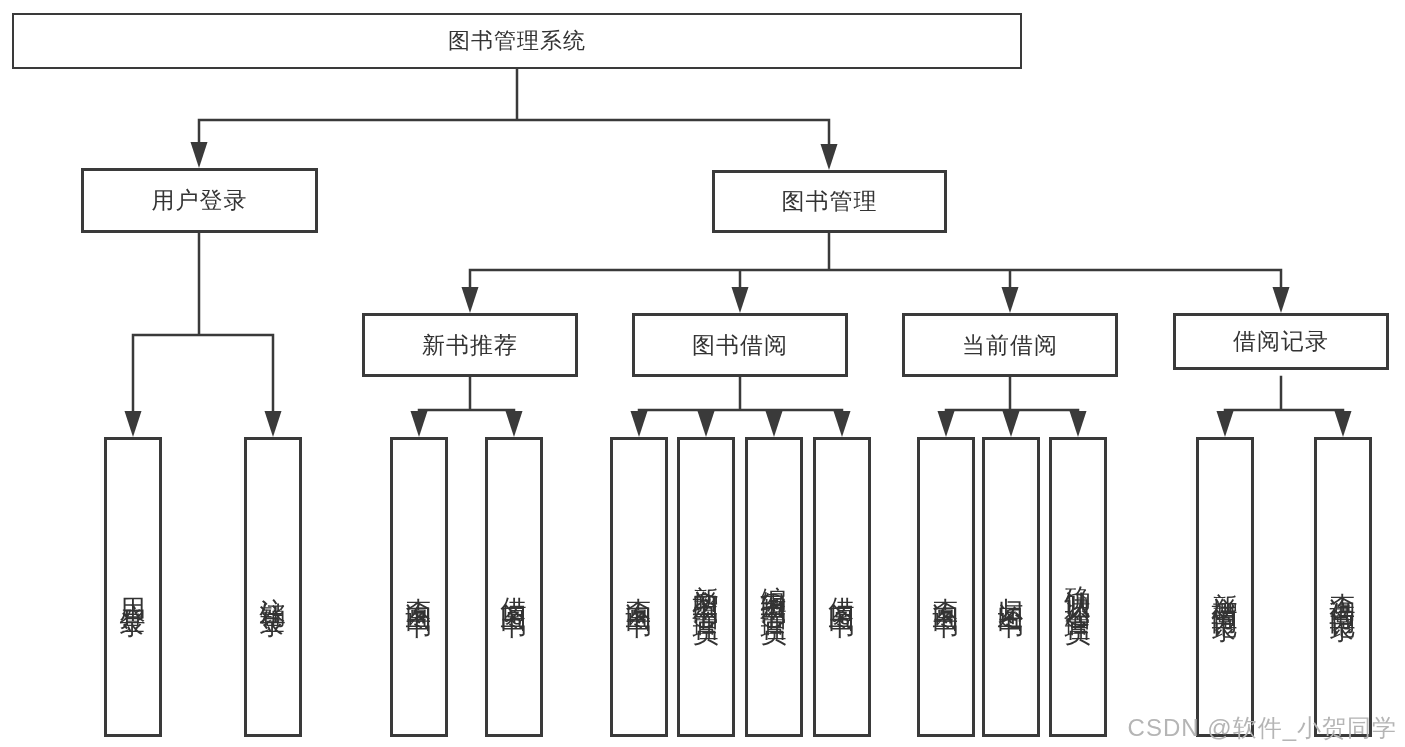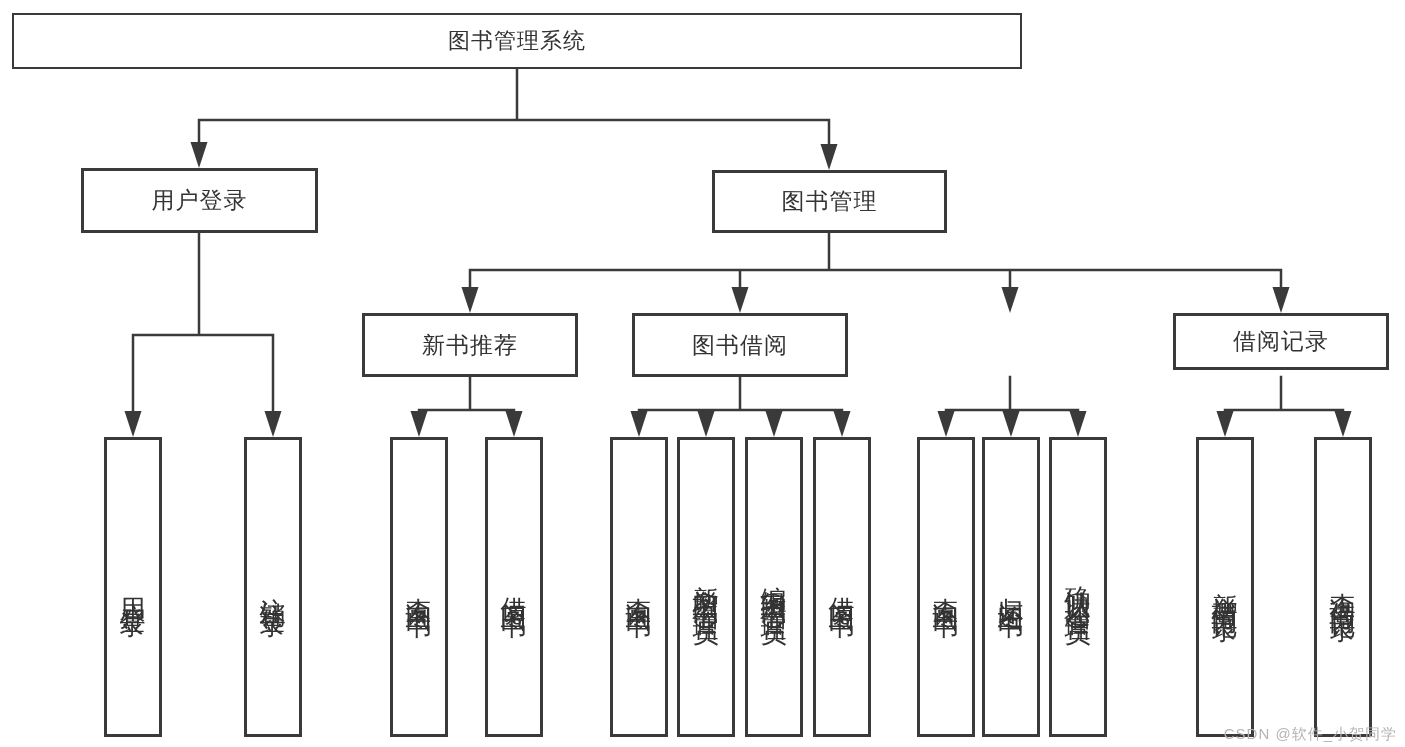--- a/index.html
+++ b/index.html
@@ -62,21 +62,21 @@
     color: #333333;
     font-size: 26px;
     letter-spacing: 5px;
     line-height: 1;
     white-space: nowrap;
   }
   .watermark {
     position: absolute;
     right: 8px;
     bottom: 3px;
-    font-size: 15px;
+    font-size: 24px;
     color: #b5b5b5;
     letter-spacing: 1px;
     white-space: nowrap;
     z-index: 5;
   }
 </style>
 </head>
 <body>
 
 <div class="canvas">
@@ -149,20 +149,23 @@
   <div class="node" style="left:712px; top:170px; width:235px; height:63px;text-align:right;">
     <span class="lbl">图书管理</span>
   </div>
 
   <div class="node" style="left:632px; top:313px; width:216px; height:64px;">
     <span class="lbl">图书借阅</span>
   </div>
   <div class="node" style="left:362px; top:313px; width:216px; height:64px;">
     <span class="lbl">新书推荐</span>
   </div>
+  <div class="node" style="left:902px; top:313px; width:216px; height:64px;">
+    <span class="lbl">当前借阅</span>
+  </div>
   <div class="node" style="left:1173px; top:313px; width:216px; height:57px;">
     <span class="lbl">借阅记录</span>
   </div>
 
   <div class="leaf" style="left:104px;">
     <span class="vtext">用户登录</span>
   </div>
   <div class="leaf" style="left:244px;">
     <span class="vtext">注销登录</span>
   </div>

